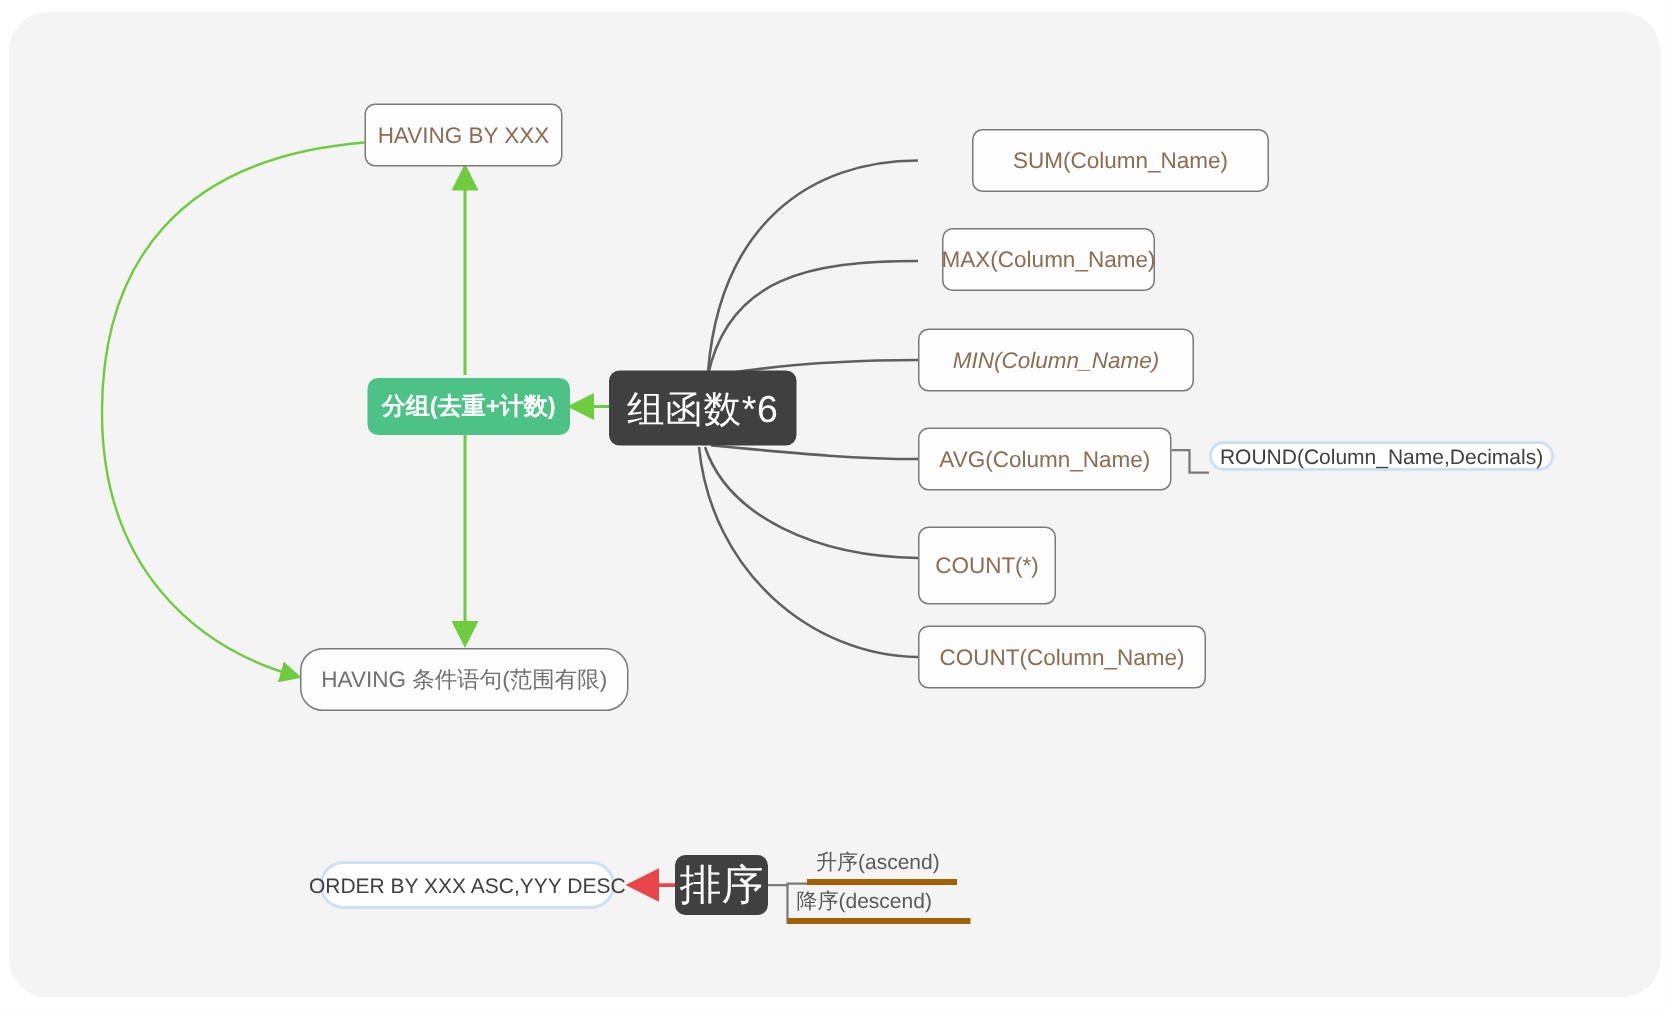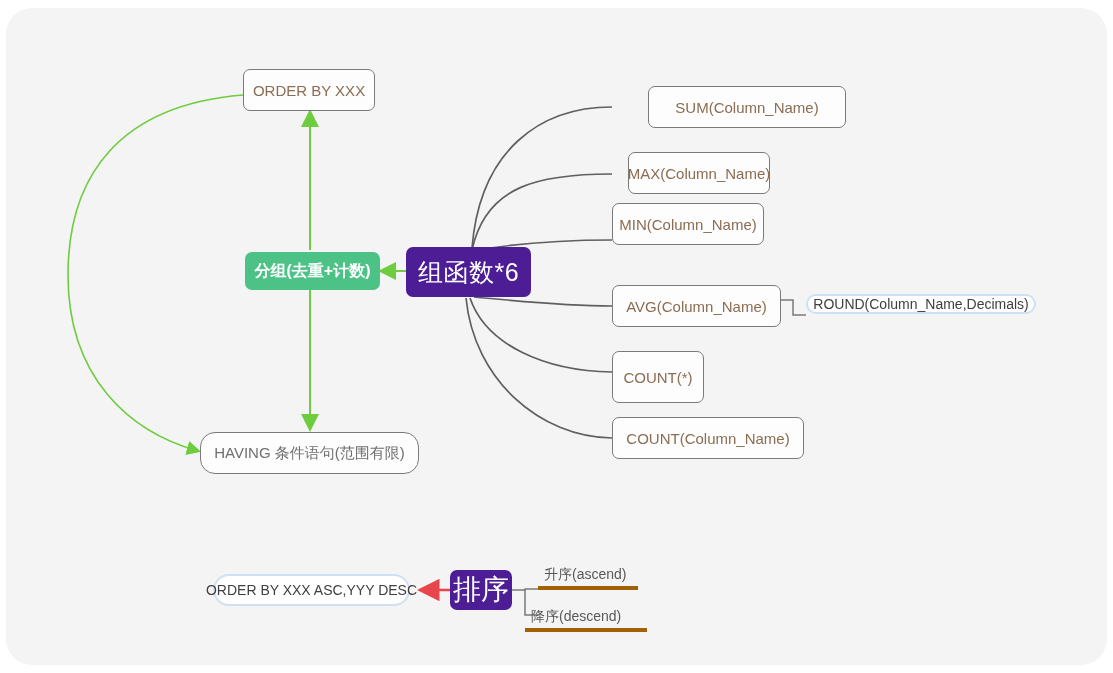--- a/index.html
+++ b/index.html
@@ -41,21 +41,21 @@
     background: #fdfdfd;
     border: 1px solid #7a7a7a;
     border-radius: 7px;
     color: #8a6d52;
     font-size: 15px;
     padding: 0 14px;
   }
   .box.cjk { color: #6f6f6f; }
   
   .red {
-    background: #4c1d95;
+    background: #404040;
     color: #ffffff;
     border-radius: 7px;
   }
   #n-zuhanshu {
     font-size: 25px;
     letter-spacing: 0.5px;
   }
   #n-paixu {
     font-size: 28px;
   }
@@ -122,21 +122,21 @@
 
   <line x1="450" y1="590" x2="422" y2="590" stroke="#e8464a" stroke-width="2.5" marker-end="url(#arrow-red)"></line>
 
   <g fill="none" stroke="#7a7a7a" stroke-width="1.5">
     <path d="M512,590 L525,590 L525,589 L538,589"></path>
     <path d="M525,590 L525,615 L538,615"></path>
   </g>
 </svg>
 
 <div class="node box" id="n-groupby" style="left:243px; top:69px; width:132px; height:42px;">
-  <span>ORDER BY XXX</span>
+  <span>HAVING BY XXX</span>
 </div>
 
 <div class="node box cjk" id="n-having" style="left:200px; top:432px; width:219px; height:42px;border-radius:15px;">
   <span>HAVING 条件语句(范围有限)</span>
 </div>
 
 <div class="node green" id="n-group" style="left:245px; top:252px; width:135px; height:38px;">
   <span>分组(去重+计数)</span>
 </div>
 
@@ -145,21 +145,21 @@
 </div>
 
 <div class="node box" id="n-sum" style="left:648px; top:86px; width:198px; height:42px;">
   <span>SUM(Column_Name)</span>
 </div>
 
 <div class="node box" id="n-max" style="left:628px; top:152px; width:142px; height:42px;">
   <span>MAX(Column_Name)</span>
 </div>
 
-<div class="node box" id="n-min" style="left:612px; top:203px; width:152px; height:42px;">
+<div class="node box" id="n-min" style="left:612px; top:219px; width:184px; height:42px;font-style:italic;">
   <span>MIN(Column_Name)</span>
 </div>
 
 <div class="node box" id="n-avg" style="left:612px; top:285px; width:169px; height:42px;">
   <span>AVG(Column_Name)</span>
 </div>
 
 <div class="node pill" id="n-round" style="left:806px; top:294px; width:230px; height:20px;">
   <span>ROUND(Column_Name,Decimals)</span>
 </div>
@@ -177,15 +177,15 @@
 </div>
 
 <div class="node pill" id="n-orderby" style="left:213px; top:574px; width:197px; height:32px;">
   <span>ORDER BY XXX ASC,YYY DESC</span>
 </div>
 
 <div class="node label" id="n-ascend" style="left:538px; top:566px; width:100px; height:24px;">
   <span>升序(ascend)</span>
 </div>
 
-<div class="node label" id="n-descend" style="left:525px; top:592px; width:122px; height:24px;margin-top:16px;">
+<div class="node label" id="n-descend" style="left:525px; top:592px; width:122px; height:24px;">
   <span>降序(descend)</span>
 </div>
 
 </body></html>

